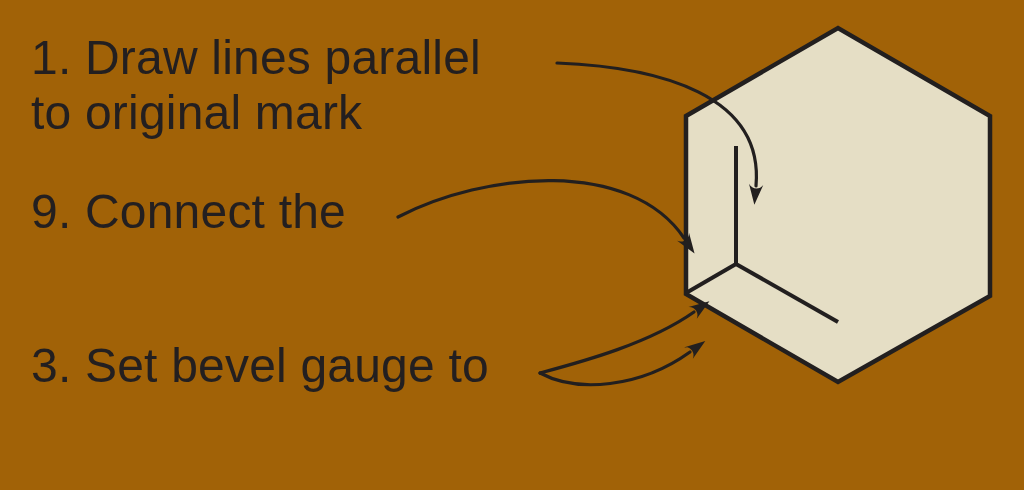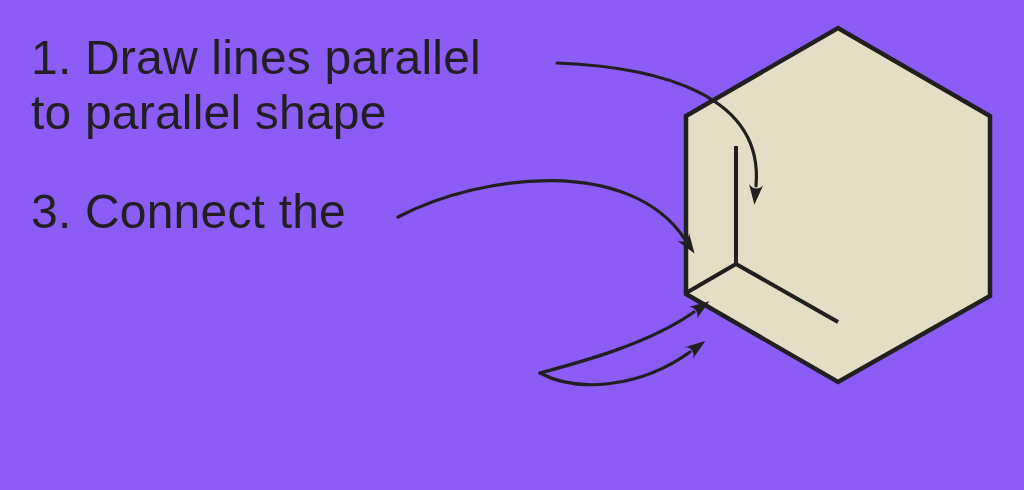--- a/index.html
+++ b/index.html
@@ -1,19 +1,19 @@
 <!DOCTYPE html>
 <html><head>
 <meta charset="utf-8">
 <style>
   html,body{margin:0;padding:0;background:#ffffff;}
   .canvas{
     position:relative;
     width:1024px;height:490px;
-    background:#8b5cf6;
+    background:#a16207;
     overflow:hidden;
     font-family:"Liberation Sans", sans-serif;
   }
   .diagram-svg{position:absolute;left:0;top:0;}
   .instruction{
     position:absolute;
     left:31px;
     font-size:48px;
     line-height:55px;
     letter-spacing:0.2px;
@@ -47,23 +47,24 @@
     <g stroke="#221f1f" stroke-width="3.2" fill="none" stroke-linecap="round">
       <path d="M557,63 C660,67 764,95 756,186" marker-end="url(#ah)"></path>
       <path d="M398,217 C485,172 630,158 684,238" marker-end="url(#ah)"></path>
       <path d="M540,373 C585,361 650,343 694,312" marker-end="url(#ah)"></path>
       <path d="M540,373 C577,393 640,388 690,352" marker-end="url(#ah)"></path>
     </g>
   </svg>
 
   <div class="instruction step-1">
     <div>1. Draw lines parallel</div>
-    <div>to parallel shape</div>
+    <div>to original mark</div>
   </div>
 
   <div class="instruction step-2">
-    <div>3. Connect the</div>
+    <div>9. Connect the</div>
   </div>
 
   <div class="instruction step-3">
+    <div>3. Set bevel gauge to</div>
   </div>
 
 </div>
 
 </body></html>

